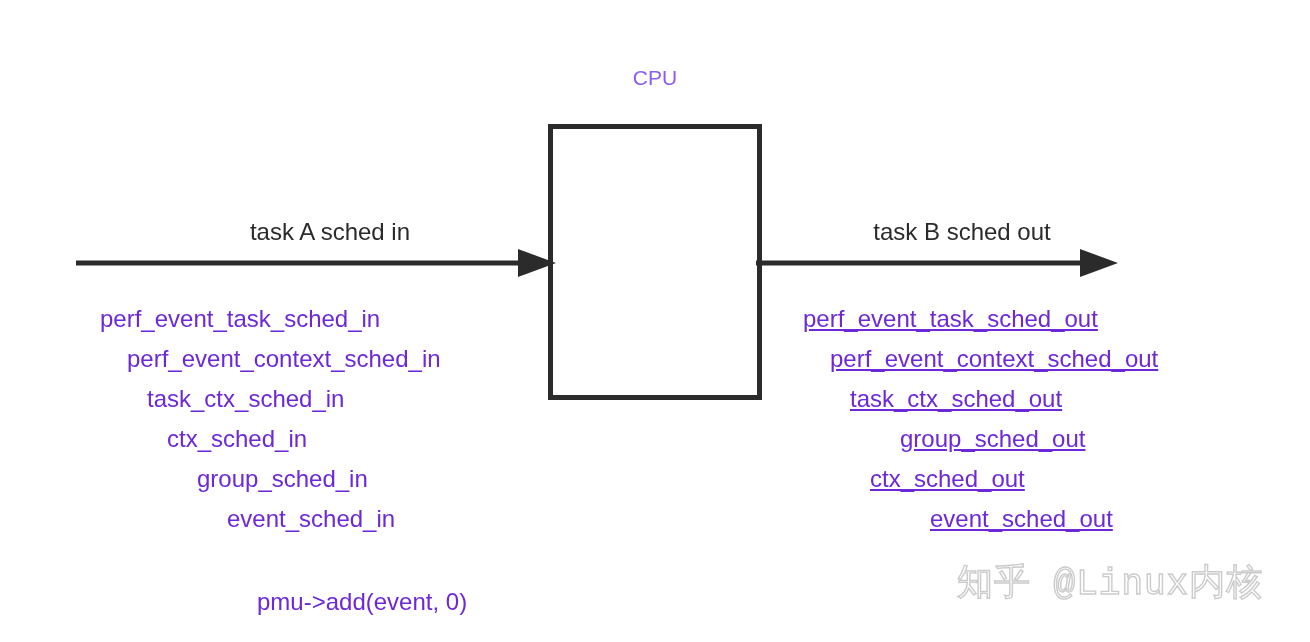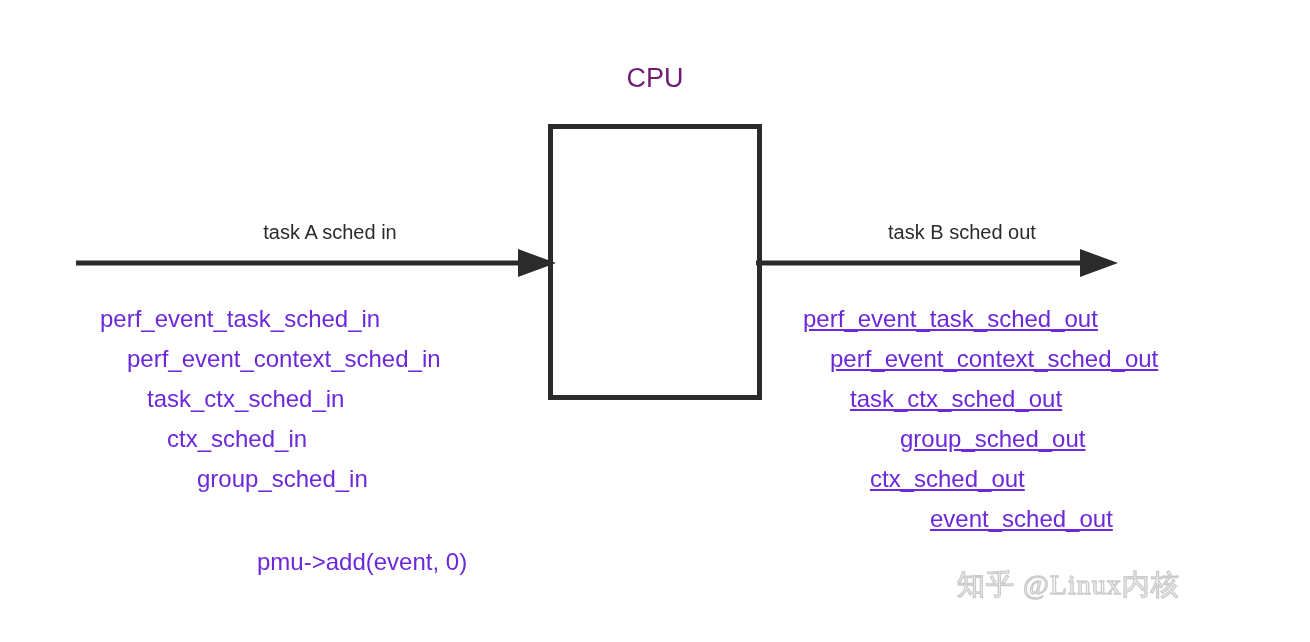--- a/index.html
+++ b/index.html
@@ -17,23 +17,23 @@
     color: #2b2b2b;
   }
 
   
   .cpu-label {
     position: absolute;
     left: 548px;
     top: 62px;
     width: 214px;
     text-align: center;
-    font-size: 27px;
+    font-size: 21px;
     line-height: 32px;
-    color: #701a75;
+    color: #8b5cf6;
     white-space: nowrap;
   }
   .cpu-box {
     position: absolute;
     left: 548px;
     top: 124px;
     width: 214px;
     height: 276px;
     border: 5px solid #2b2b2b;
     box-sizing: border-box;
@@ -46,21 +46,21 @@
     height: 40px;
   }
   .arrow svg { display: block; }
 
   #arrow-in  { left: 70px;  top: 243px; width: 486px; }
   #arrow-out { left: 756px; top: 243px; width: 362px; }
 
   
   .arrow-caption {
     position: absolute;
-    font-size: 20px;
+    font-size: 24px;
     line-height: 30px;
     color: #2b2b2b;
     white-space: nowrap;
     text-align: center;
   }
   #caption-in  { left: 150px; top: 217px; width: 360px; }
   #caption-out { left: 786px; top: 217px; width: 352px; }
 
   
   .stack {
@@ -80,27 +80,27 @@
   .stack-line[data-depth="3"] { padding-left: 67px;  }
   .stack-line[data-depth="4"] { padding-left: 97px;  }
   .stack-line[data-depth="5"] { padding-left: 127px; }
   .stack-line[data-depth="6"] { padding-left: 157px; margin-top: 43px; }
 
   
   .watermark {
     position: absolute;
     left: 957px;
     top: 562px;
-    font-size: 28px;
+    font-size: 36px;
     line-height: 46px;
     white-space: nowrap;
     color: transparent;
     -webkit-text-stroke: 1.4px rgba(130,130,130,0.42);
     letter-spacing: 1px;
-    font-family: Liberation Serif, serif;
+    font-family: Liberation Mono, monospace;
     pointer-events: none;
   }
 </style>
 </head>
 <body>
 
 <div id="canvas">
 
   <div class="cpu-label">CPU</div>
 
@@ -123,20 +123,21 @@
   <div class="arrow-caption" id="caption-in">task A sched in</div>
 
   <div class="arrow-caption" id="caption-out">task B sched out</div>
 
   <div class="stack" id="stack-in">
     <span class="stack-line" data-depth="0">perf_event_task_sched_in</span>
     <span class="stack-line" data-depth="1">perf_event_context_sched_in</span>
     <span class="stack-line" data-depth="2">task_ctx_sched_in</span>
     <span class="stack-line" data-depth="3">ctx_sched_in</span>
     <span class="stack-line" data-depth="4">group_sched_in</span>
+    <span class="stack-line" data-depth="5">event_sched_in</span>
     <span class="stack-line" data-depth="6">pmu-&gt;add(event, 0)</span>
   </div>
 
   <div class="stack" id="stack-out">
     <span class="stack-line" data-depth="0">perf_event_task_sched_out</span>
     <span class="stack-line" data-depth="1">perf_event_context_sched_out</span>
     <span class="stack-line" data-depth="2">task_ctx_sched_out</span>
     <span class="stack-line" data-depth="4">group_sched_out</span>
     <span class="stack-line" data-depth="3">ctx_sched_out</span>
     <span class="stack-line" data-depth="5">event_sched_out</span>

